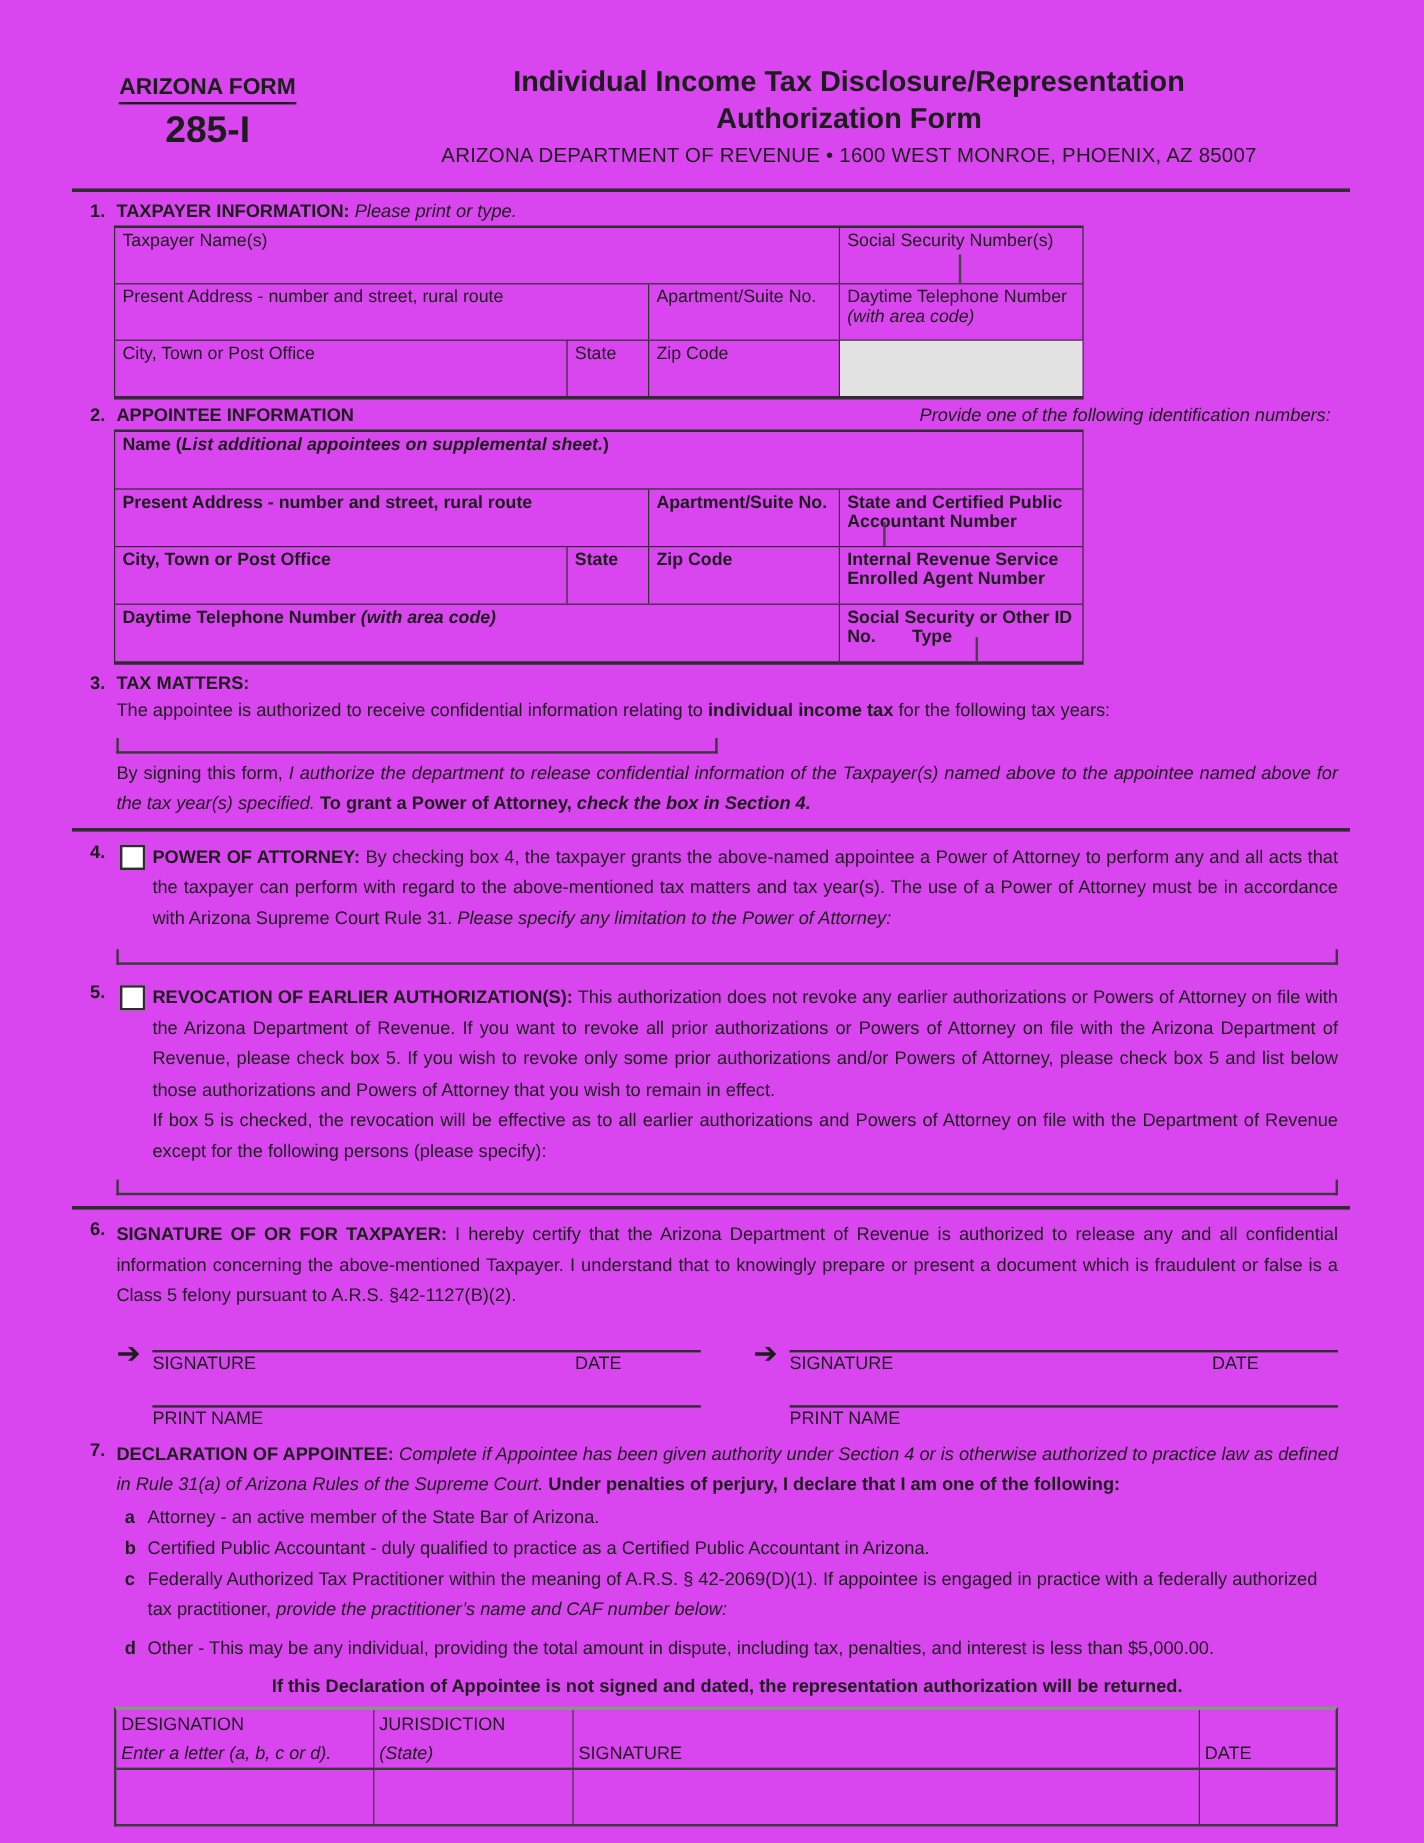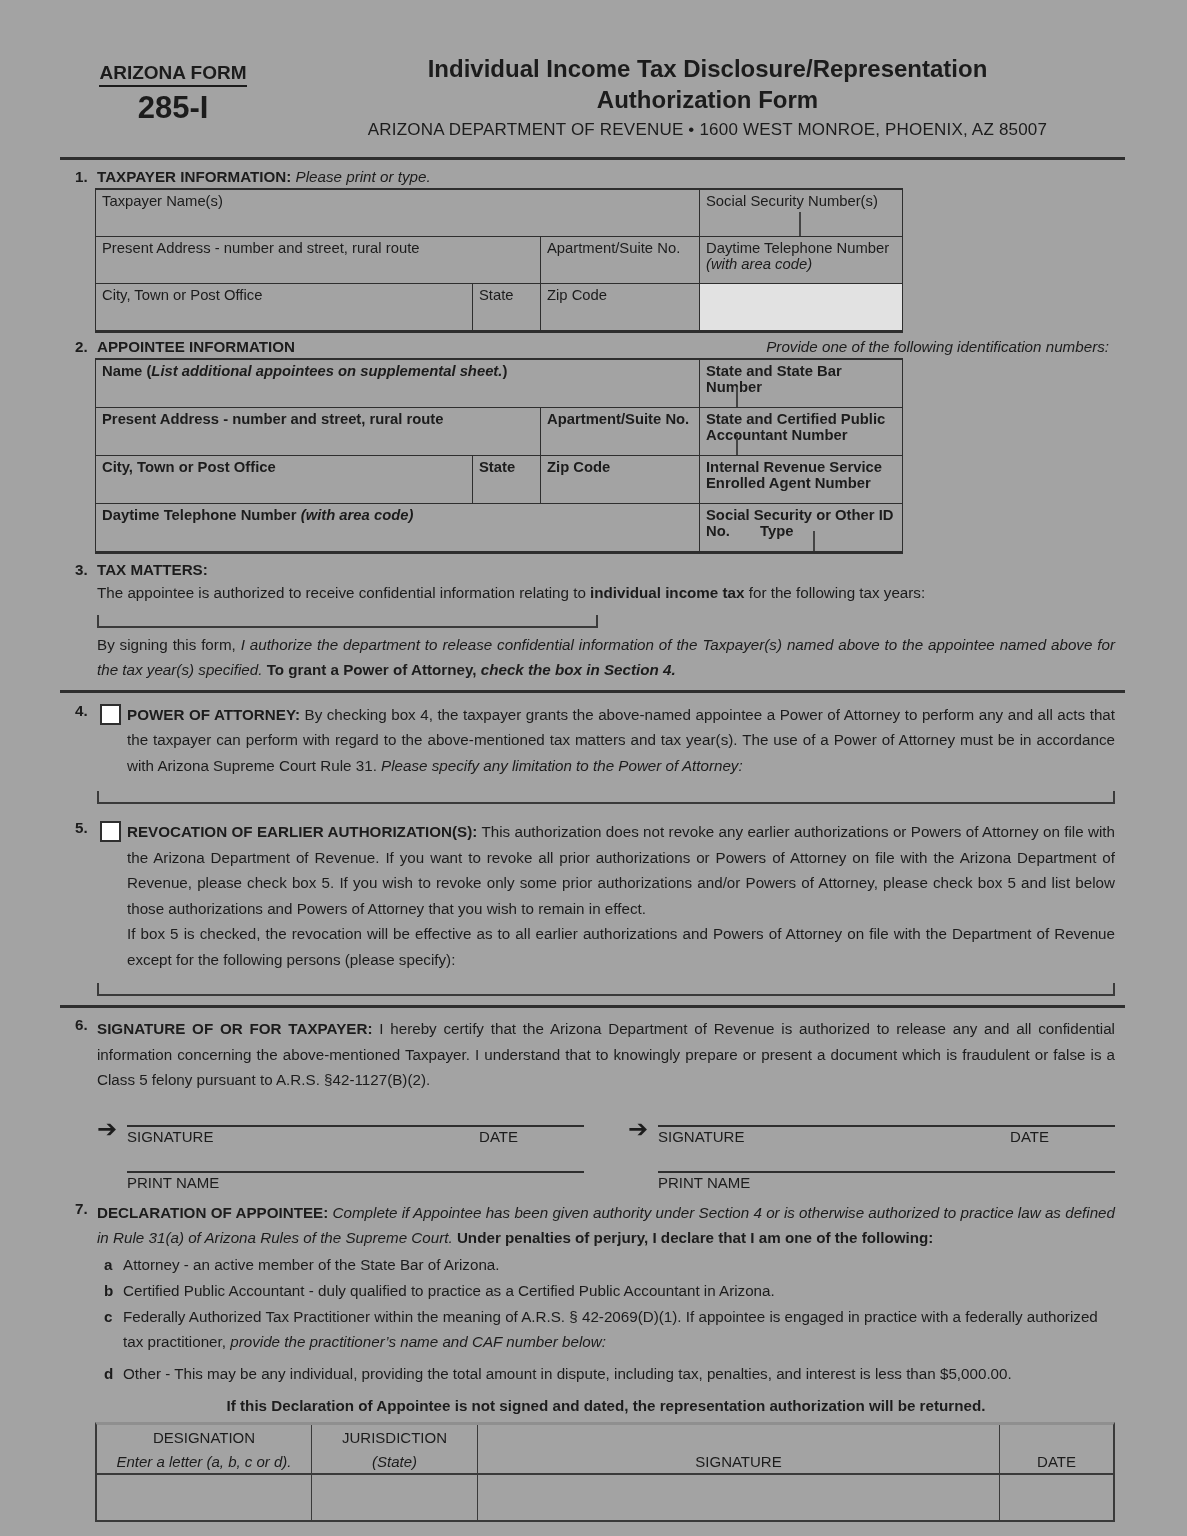--- a/index.html
+++ b/index.html
@@ -1,19 +1,19 @@
 <!DOCTYPE html>
 <html><head>
 <meta charset="utf-8">
 <style>
   html,body { margin:0; padding:0; background:#ffffff; }
   * { box-sizing: border-box; }
   .page {
     width:1187px; height:1536px; overflow:hidden; position:relative;
-    background:#a3a3a3; color:#1c1c1c;
+    background:#d946ef; color:#1c1c1c;
     font-family:"Liberation Sans","DejaVu Sans",sans-serif;
     font-size:15.2px; padding:54px 72px 0 75px;
   }
   
   .header { position:relative; height:94px; }
   .header-left { position:absolute; left:0; top:8px; width:196px; text-align:center; }
   .form-label { display:inline-block; font-size:19px; font-weight:bold; border-bottom:2px solid #1c1c1c; padding-bottom:1px; }
   .form-number { font-size:31px; font-weight:bold; margin-top:3px; }
   .header-center { margin-left:225px; text-align:center; }
   .title-line { font-size:24px; font-weight:bold; line-height:1.28; }
@@ -57,21 +57,21 @@
   .prac-row { display:flex; margin-left:22px; margin-top:14px; }
   .prac-col1 { width:490px; }
   .prac-col2 { width:315px; margin-left:53px; }
   .prac-line { border-bottom:2px solid #2e2e2e; height:12px; }
   .prac-label { font-size:15px; margin-top:1px; }
   .warning { margin-left:22px; font-weight:bold; margin-top:11px;text-align:center; }
   
   .dtable { margin-left:20px; margin-top:8px; width:1020px; border:2px solid #3a3a3a; border-top:3px solid #8f8f8f; }
   .drow { display:flex; border-bottom:2px solid #3a3a3a; }
   .drow:last-child { border-bottom:none; }
-  .dcell { border-right:1.5px solid #3a3a3a; display:flex; flex-direction:column; justify-content:flex-end; align-items:center; padding:4px 4px 3px; font-size:15px; }
+  .dcell { border-right:1.5px solid #3a3a3a; display:flex; flex-direction:column; justify-content:flex-end; align-items:flex-start; padding:4px 4px 3px; font-size:15px; }
   .dcell:last-child { border-right:none; }
   .dc1 { width:215px; } .dc2 { width:166px; } .dc3 { width:522px; } .dc4 { flex:1; }
   .dhead { height:50px; } .dbody { height:45px; }
   .dhead-top { margin-bottom:auto; }
 </style>
 </head>
 <body>
 
 <div class="page">
 
@@ -132,24 +132,20 @@
 
   <div class="sec-head" style="margin-top:5px;">
     <span class="sec-num">2.</span>
     <span class="sec-title">APPOINTEE INFORMATION</span>
     <span class="ital" style="margin-left:auto; margin-right:6px;">Provide one of the following identification numbers:</span>
   </div>
   <div class="ftable" style="margin-top:3px;">
     <div class="frow">
       <div class="fcell h47" style="width:604px;">
         <span>Name (</span><span class="ital">List additional appointees on supplemental sheet.</span><span>)</span>
-      </div>
-      <div class="fcell h47" style="flex:1;">
-        <span>State and State Bar Number</span>
-        <span class="tick" style="left:18%;"></span>
       </div>
     </div>
     <div class="frow">
       <div class="fcell h47" style="width:445px;">
         <span>Present Address - number and street, rural route</span>
       </div>
       <div class="fcell h47" style="width:159px;">
         <span>Apartment/Suite No.</span>
       </div>
       <div class="fcell h47" style="flex:1;">

